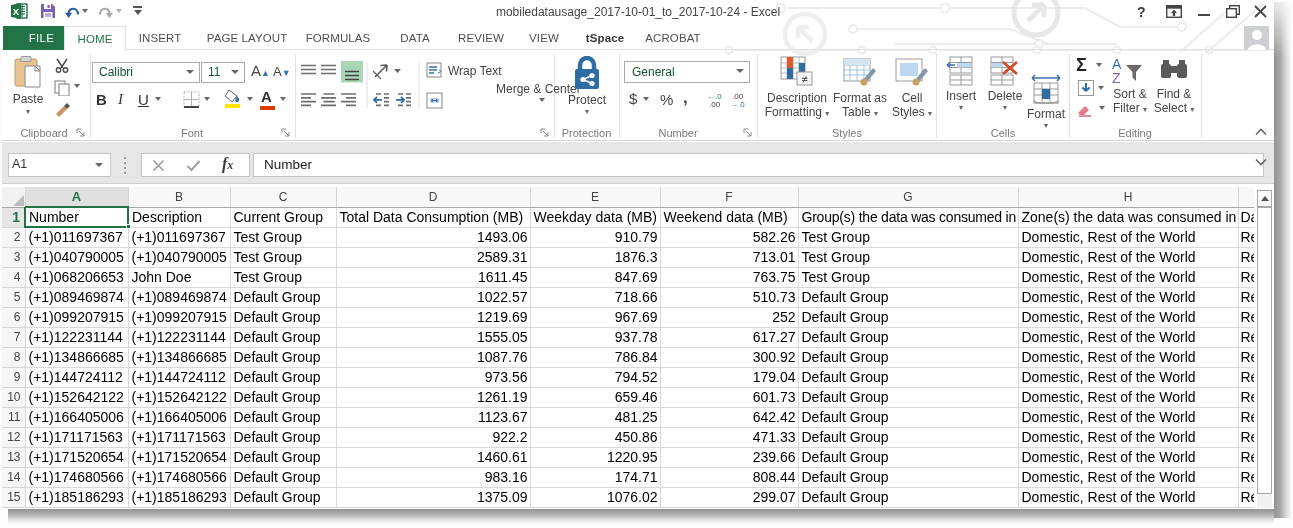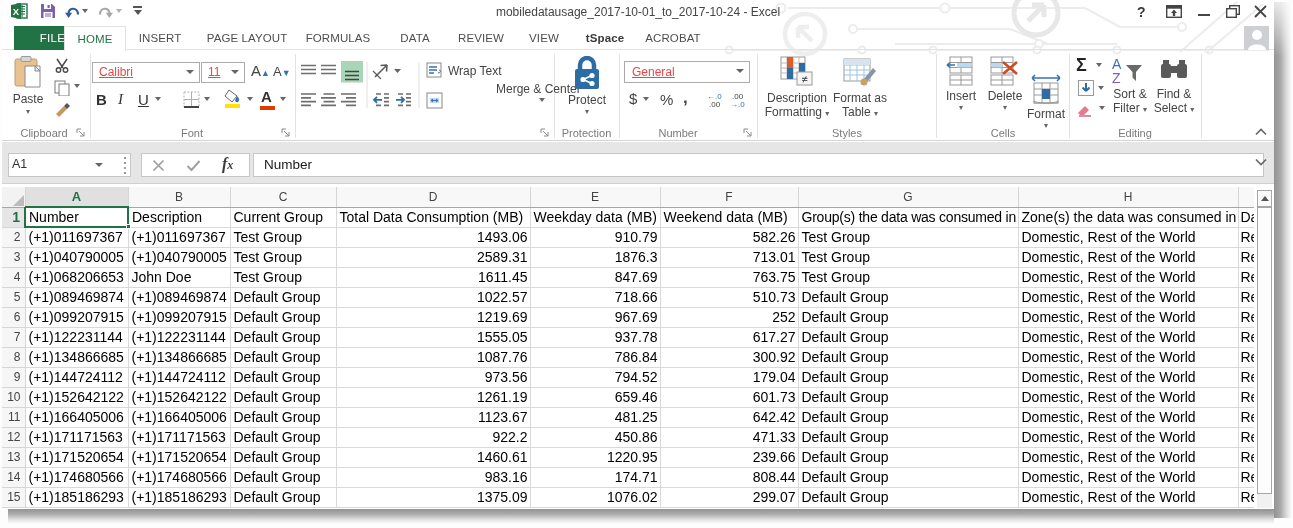--- a/index.html
+++ b/index.html
@@ -13,32 +13,32 @@
 
 #titlebar { position:absolute; left:0; top:0; width:100%; height:25px; }
 #titletext { position:absolute; left:0; right:0; top:5px; text-align:center; font-size:12px; color:#444; }
 
 .winbtn { position:absolute; top:0; height:25px; color:#444; font-size:13px; text-align:center; }
 
 
 #tabrow { position:absolute; left:0; top:25px; width:100%; height:25px; }
 #tabrow .bline { position:absolute; left:0; bottom:0; width:100%; height:1px; background:#e2e2e2; }
 .tab { position:absolute; top:1px; height:24px; line-height:24px; font-size:11.5px; letter-spacing:0.1px; color:#4e4e4e; text-align:center; }
-#tab-file { left:12px; width:77px; background:#217346; color:#fff; top:1px; height:24px; letter-spacing:0.3px; }
+#tab-file { left:1px; width:77px; background:#217346; color:#fff; top:1px; height:24px; letter-spacing:0.3px; }
 #tab-home { background:#fff; border:1px solid #e2e2e2; border-bottom:none; color:#217346; height:25px; z-index:3; }
 
 
 #ribbon { position:absolute; left:0; top:50px; width:100%; height:91px; border-bottom:1px solid #d4d4d4; }
 .gsep { position:absolute; top:4px; height:84px; width:1px; background:#e2e2e2; }
 .glabel { position:absolute; top:77px; height:14px; font-size:11px; color:#7a7a7a; text-align:center; }
 .launcher { position:absolute; top:78px; width:10px; height:10px; }
 .rtext { font-size:12px; color:#444; }
 .bigbtn { position:absolute; text-align:center; font-size:12px; color:#444; }
 .dd { color:#666; font-size:8px; }
-.combo { position:absolute; background:#fff; border:1px solid #ababab; font-size:12px; color:#ef4444;text-decoration:underline; }
+.combo { position:absolute; background:#fff; border:1px solid #ababab; font-size:12px; color:#14532d; }
 .combo .arr { position:absolute; right:5px; top:7px; width:0; height:0; border-left:4px solid transparent; border-right:4px solid transparent; border-top:4px solid #666; }
 
 
 #fbar { position:absolute; left:0; top:142px; width:100%; height:42px; background:#e6e6e6; border-bottom:1px solid #d0d0d0; }
 .ffield { position:absolute; top:11px; height:24px; background:#fff; border:1px solid #c6c6c6; }
 
 
 #grid { position:absolute; left:0; top:187px; }
 table { border-collapse:collapse; table-layout:fixed; width:1252px; }
 td, th { overflow:hidden; white-space:nowrap; font-weight:normal; }
@@ -348,20 +348,30 @@
       <svg width="34" height="32" viewBox="0 0 34 32">
         <rect x="1" y="3" width="26" height="22" fill="#fff" stroke="#999"></rect>
         <path d="M1 9 H27 M1 14 H27 M1 19 H27 M7 3 V25 M14 3 V25 M21 3 V25" stroke="#9cc3e5"></path>
         <rect x="1" y="3" width="26" height="6" fill="#d6e4f0"></rect>
         <path d="M20 24 L30 12 L33 15 L23 27 Z" fill="#8496a9"></path>
         <circle cx="21" cy="26" r="3.5" fill="#c8a165"></circle>
       </svg>
       <div>Format as</div>
       <div>Table <span class="dd">▾</span></div>
     </div>
+    <div class="bigbtn" style="left:888px;top:6px;width:44px;">
+      <svg width="34" height="32" viewBox="0 0 34 32">
+        <rect x="1" y="3" width="26" height="22" fill="#fff" stroke="#999"></rect>
+        <rect x="5" y="7" width="18" height="13" fill="#bdd7ee"></rect>
+        <path d="M20 24 L30 12 L33 15 L23 27 Z" fill="#8496a9"></path>
+        <circle cx="21" cy="26" r="3.5" fill="#c8a165"></circle>
+      </svg>
+      <div>Cell</div>
+      <div>Styles <span class="dd">▾</span></div>
+    </div>
 
     <div class="bigbtn" style="left:938px;top:6px;width:42px;">
       <svg width="32" height="30" viewBox="0 0 32 30">
         <rect x="5" y="1" width="22" height="16" fill="#fff" stroke="#999"></rect>
         <path d="M5 6.5 H27 M5 11.5 H27 M16 1 V17" stroke="#999"></path>
         <rect x="12" y="7" width="14" height="4.5" fill="#bdd7ee"></rect>
         <path d="M10 9 H2 M2 9 L5 6.5 M2 9 L5 11.5" stroke="#3a6fb0" stroke-width="1.5" fill="none"></path>
         <rect x="5" y="19" width="22" height="10" fill="#fff" stroke="#999"></rect>
         <path d="M5 24 H27 M16 19 V29" stroke="#999"></path>
       </svg>
@@ -424,21 +434,21 @@
       <div>Find &amp;</div>
       <div>Select <span class="dd">▾</span></div>
     </div>
 
     <svg class="abs" style="left:1253px;top:78px" width="12" height="8" viewBox="0 0 12 8">
       <path d="M1 6.5 L6 1.5 L11 6.5" fill="none" stroke="#666" stroke-width="1.6"></path>
     </svg>
   </div>
 
   <div id="fbar">
-    <div class="ffield" style="left:6px;width:123px;text-align:right;">
+    <div class="ffield" style="left:6px;width:103px;text-align:right;">
       <div class="abs" style="left:3px;top:3px;font-size:12.5px;color:#333;">A1</div>
       <div class="abs" style="left:86px;top:9px;width:0;height:0;border-left:4px solid transparent;border-right:4px solid transparent;border-top:4.5px solid #666"></div>
     </div>
     <div class="abs" style="left:122px;top:15px;width:2px;height:2px;background:#9a9a9a"></div>
     <div class="abs" style="left:122px;top:20px;width:2px;height:2px;background:#9a9a9a"></div>
     <div class="abs" style="left:122px;top:25px;width:2px;height:2px;background:#9a9a9a"></div>
     <div class="abs" style="left:122px;top:30px;width:2px;height:2px;background:#9a9a9a"></div>
     <div class="ffield" style="left:139px;width:109px;">
       <svg class="abs" style="left:10px;top:5px" width="13" height="13" viewBox="0 0 13 13">
             <path d="M1.5 1.5 L11.5 11.5 M11.5 1.5 L1.5 11.5" stroke="#9f9f9f" stroke-width="1.7"></path>

